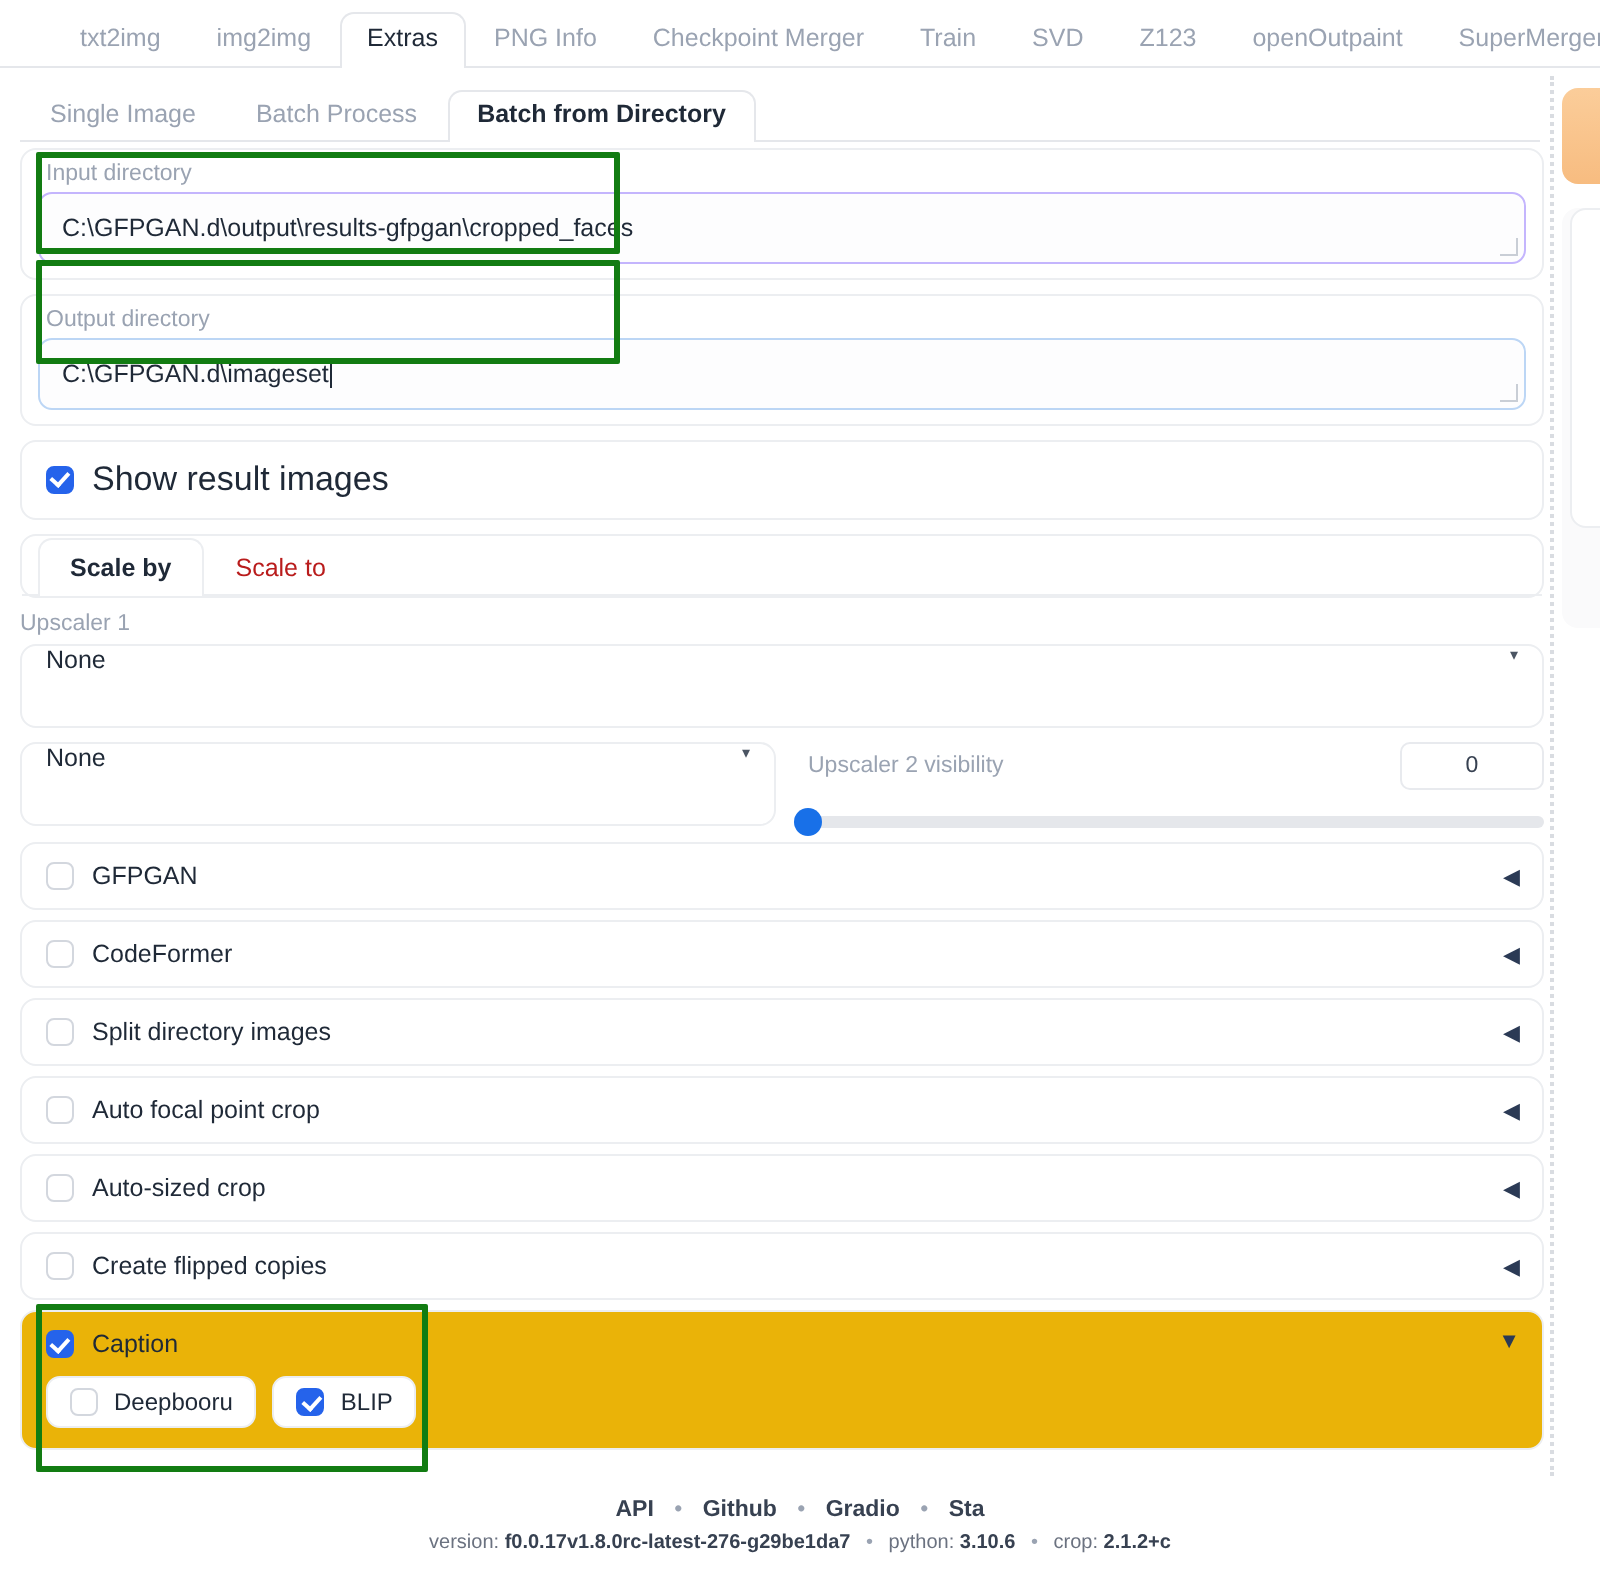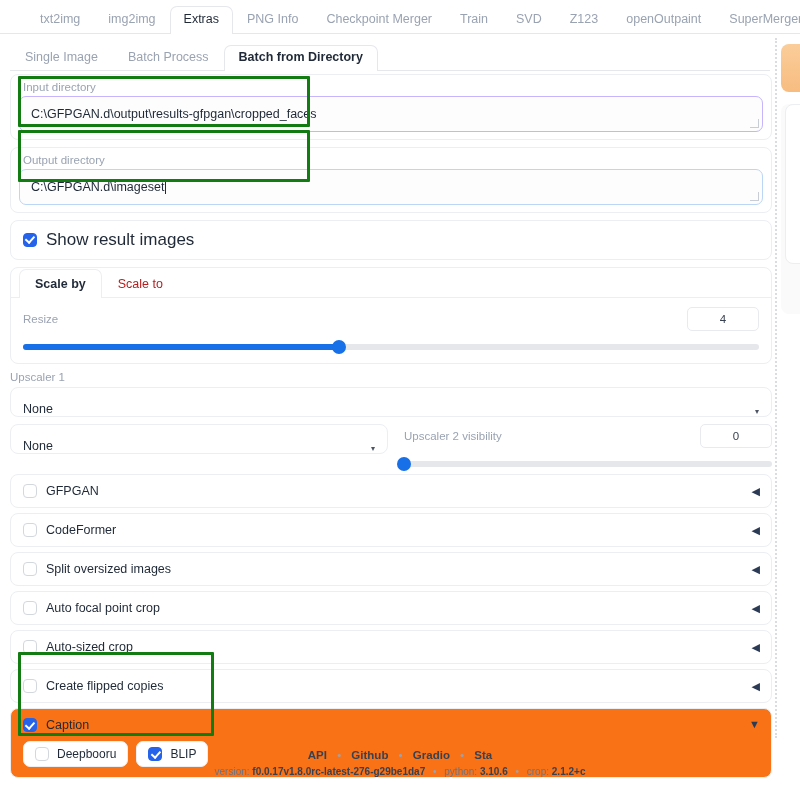--- a/index.html
+++ b/index.html
@@ -133,42 +133,42 @@
   .fill { position: absolute; left: 0; top: 0; height: 6px; border-radius: 4px; background: #1870e8; }
   .knob {
     position: absolute; top: 50%; width: 14px; height: 14px; border-radius: 50%;
     background: #1870e8; transform: translate(-50%, -50%);
   }
 
   
   .dd-label { font-size: 11.5px; color: #9aa3b2; display: block; margin-bottom: 4px; }
   .dd {
     border: 1px solid #eceef1; border-radius: 8px; background: #fff;
-    height: 30px; display: flex; align-items: flex-end; justify-content: space-between;
+    height: 42px; display: flex; align-items: flex-start; justify-content: space-between;
     padding: 0 12px; font-size: 12.5px; color: #1f2937; cursor: pointer;
   }
   .dd-caret { font-size: 8px; color: #4b5563; }
 
   .row2 { display: flex; gap: 16px; margin-bottom: 7px; }
   .col-a { width: 378px; }
   .col-b { width: 368px; }
 
   
   .acc {
     border: 1px solid #eceef1; border-radius: 8px; background: #fff;
     height: 34px; margin-bottom: 5px;
     display: flex; align-items: center; justify-content: space-between;
     padding: 0 11px 0 12px; cursor: pointer;
   }
   .acc-left { display: flex; align-items: center; gap: 9px; }
   .acc-label { font-size: 12.5px; color: #1f2937; }
   .acc-arrow { font-size: 11px; color: #2b3a55; }
 
   .acc-open {
-    border: 1px solid #eceef1; border-radius: 8px; background: #f97316;
+    border: 1px solid #eceef1; border-radius: 8px; background: #eab308;
     padding: 9px 11px 10px 12px; margin-bottom: 5px;
   }
   .acc-open-head { display: flex; align-items: flex-start; justify-content: space-between; }
   .pillrow { display: flex; gap: 8px; margin-top: 9px; }
   .pill {
     border: 1px solid #eceef1; border-radius: 7px; background: #fff;
     height: 26px; display: flex; align-items: center; gap: 8px;
     padding: 0 11px; font-size: 12px; color: #1f2937; cursor: pointer;
   }
 
@@ -257,30 +257,20 @@
         <span class="cb on"></span>
         <span class="cbrow-label">Show result images</span>
       </div>
     </div>
 
     <div class="panel">
       <div class="scaletabs">
         <div class="scaletab active">Scale by</div>
         <div class="scaletab">Scale to</div>
       </div>
-      <div class="slider-block">
-        <div class="slider-head">
-          <span class="slider-name">Resize</span>
-          <span class="numbox">4</span>
-        </div>
-        <div class="track">
-          <div class="fill" id="resize-fill" style="width: 43%;"></div>
-          <div class="knob" id="resize-knob" style="left: 43%;"></div>
-        </div>
-      </div>
     </div>
 
     <div style="margin-bottom:7px;">
       <span class="dd-label">Upscaler 1</span>
       <div class="dd">
         <span>None</span>
         <span class="dd-caret">▾</span>
       </div>
     </div>
 
@@ -315,21 +305,21 @@
       <span class="acc-left">
         <span class="cb"></span>
         <span class="acc-label">CodeFormer</span>
       </span>
       <span class="acc-arrow">◀</span>
     </div>
 
     <div class="acc">
       <span class="acc-left">
         <span class="cb"></span>
-        <span class="acc-label">Split oversized images</span>
+        <span class="acc-label">Split directory images</span>
       </span>
       <span class="acc-arrow">◀</span>
     </div>
 
     <div class="acc">
       <span class="acc-left">
         <span class="cb"></span>
         <span class="acc-label">Auto focal point crop</span>
       </span>
       <span class="acc-arrow">◀</span>

